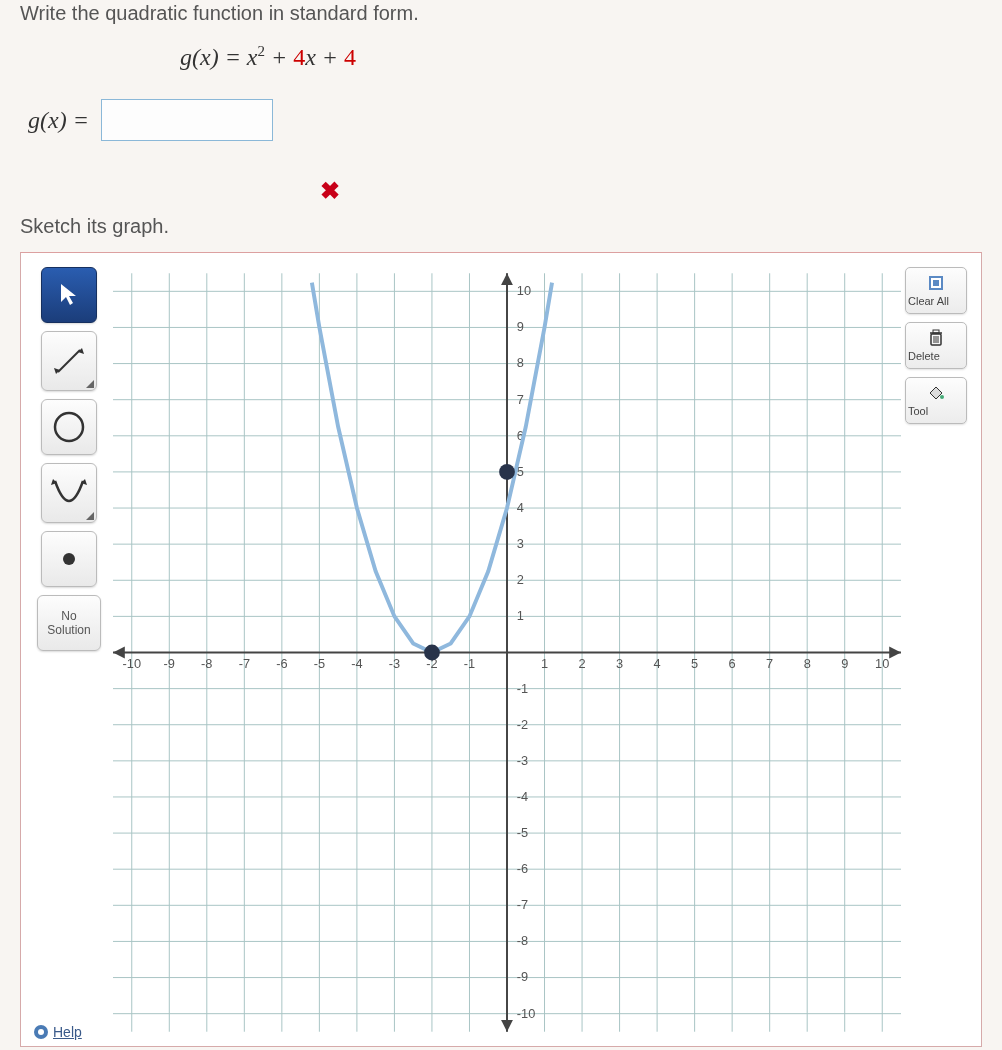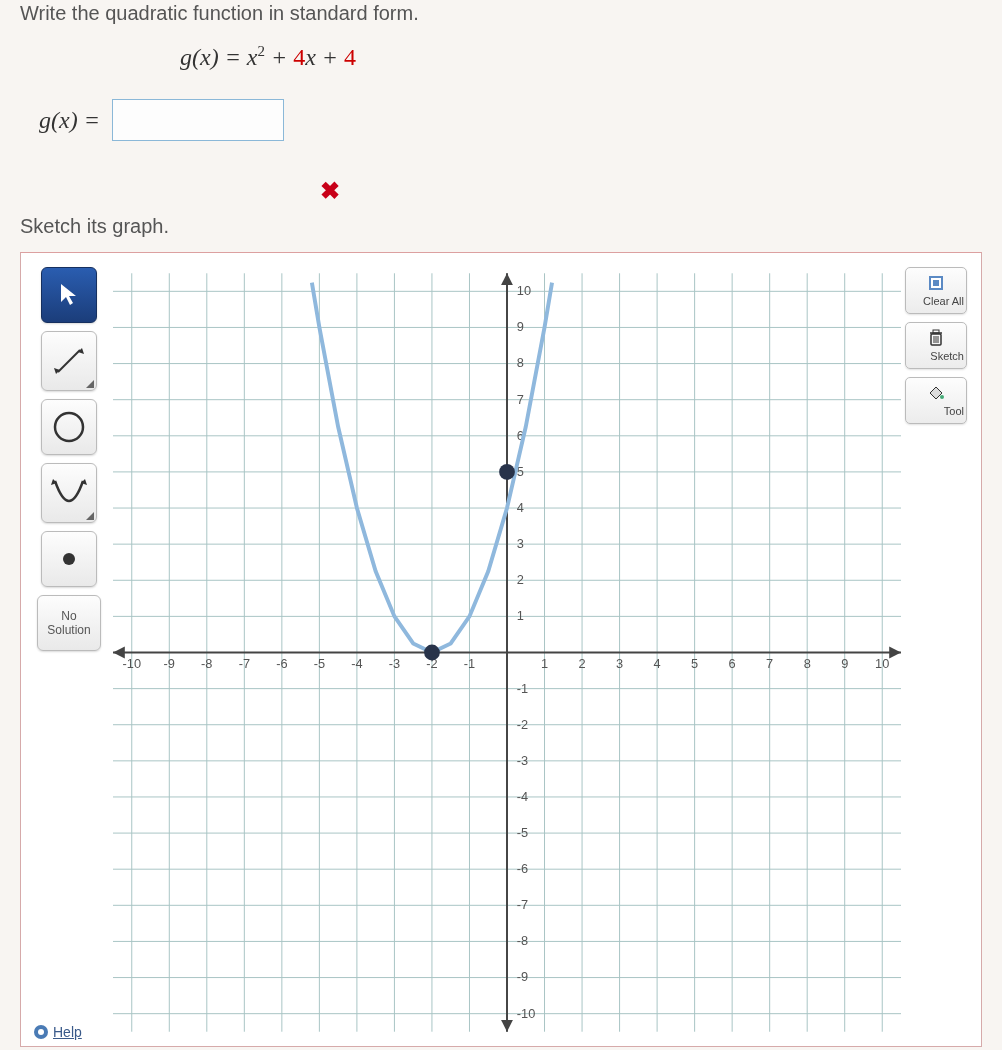--- a/index.html
+++ b/index.html
@@ -26,21 +26,21 @@
     font-size: 24px;
     color: #333;
     font-style: italic;
     margin: 0 0 28px 160px;
   }
   .equation .sup { font-size: 15px; vertical-align: super; font-style: normal;}
   .equation .coef { color: #c00; font-style: normal; }
   .answer-row {
     display: flex;
     align-items: center;
-    margin: 0 0 10px 19px;
+    margin: 0 0 10px 8px;
   }
   .answer-label {
     font-family: "Times New Roman", serif;
     font-size: 24px;
     font-style: italic;
     color: #333;
     margin-right: 12px;
   }
   .answer-input {
     width: 172px;
@@ -129,21 +129,21 @@
     padding-top: 6px;
   }
   .right-btn {
     width: 62px;
     border: 1px solid #bbb;
     border-radius: 5px;
     background: linear-gradient(#fdfdfd,#ececec);
     padding: 6px 2px;
     font-size: 11px;
     color: #444;
-    text-align: right;
+    text-align: left;
     box-shadow: 0 1px 2px rgba(0,0,0,.12);
     cursor: pointer;
   }
   .right-btn .icon-row {
     display:flex;
     justify-content:center;
     margin-bottom:3px;
     height:18px;
     align-items:center;
   }
@@ -350,21 +350,21 @@
         <div class="icon-row">
             <svg width="16" height="18">
               <rect x="3" y="5" width="10" height="11" rx="1" fill="none" stroke="#333" stroke-width="1.5"></rect>
               <line x1="2" y1="4" x2="14" y2="4" stroke="#333" stroke-width="1.5"></line>
               <line x1="6" y1="7" x2="6" y2="14" stroke="#333"></line>
               <line x1="8" y1="7" x2="8" y2="14" stroke="#333"></line>
               <line x1="10" y1="7" x2="10" y2="14" stroke="#333"></line>
               <rect x="5" y="1" width="6" height="3" fill="none" stroke="#333"></rect>
             </svg>
           </div>
-        <span>Sketch</span>
+        <span>Delete</span>
       </div>
       <div class="right-btn">
         <div class="icon-row">
             <svg width="18" height="16">
               <path d="M3 8 L9 2 L15 8 L9 14 Z" fill="#ddd" stroke="#333"></path>
               <circle cx="15" cy="12" r="2" fill="#4a7"></circle>
             </svg>
           </div>
         <span>Tool</span>
       </div>

